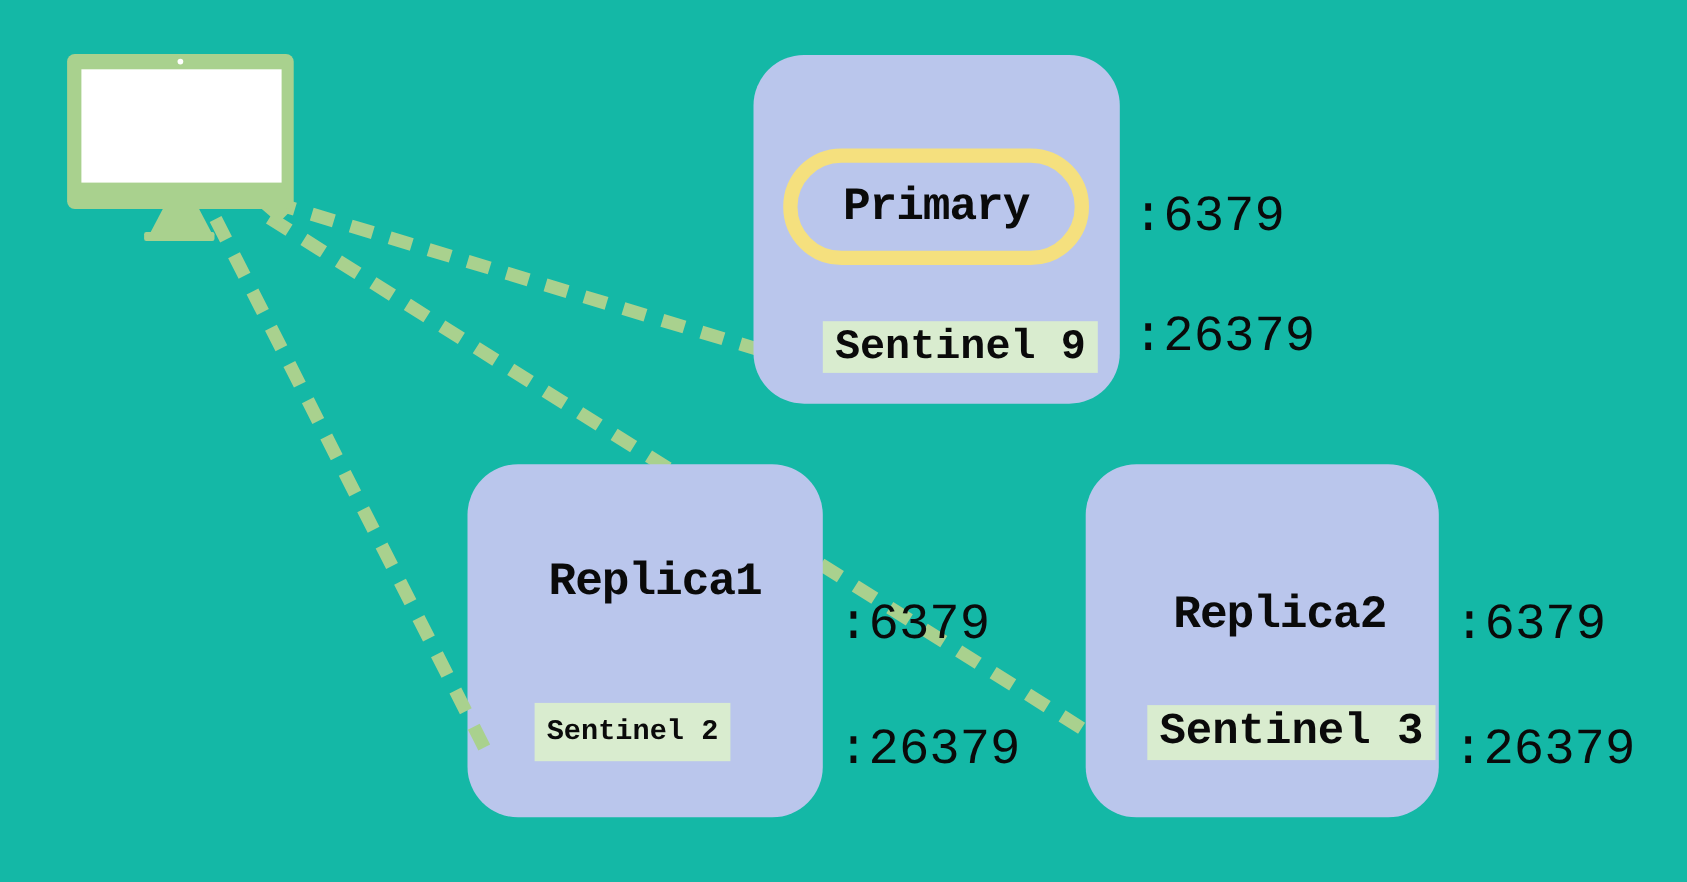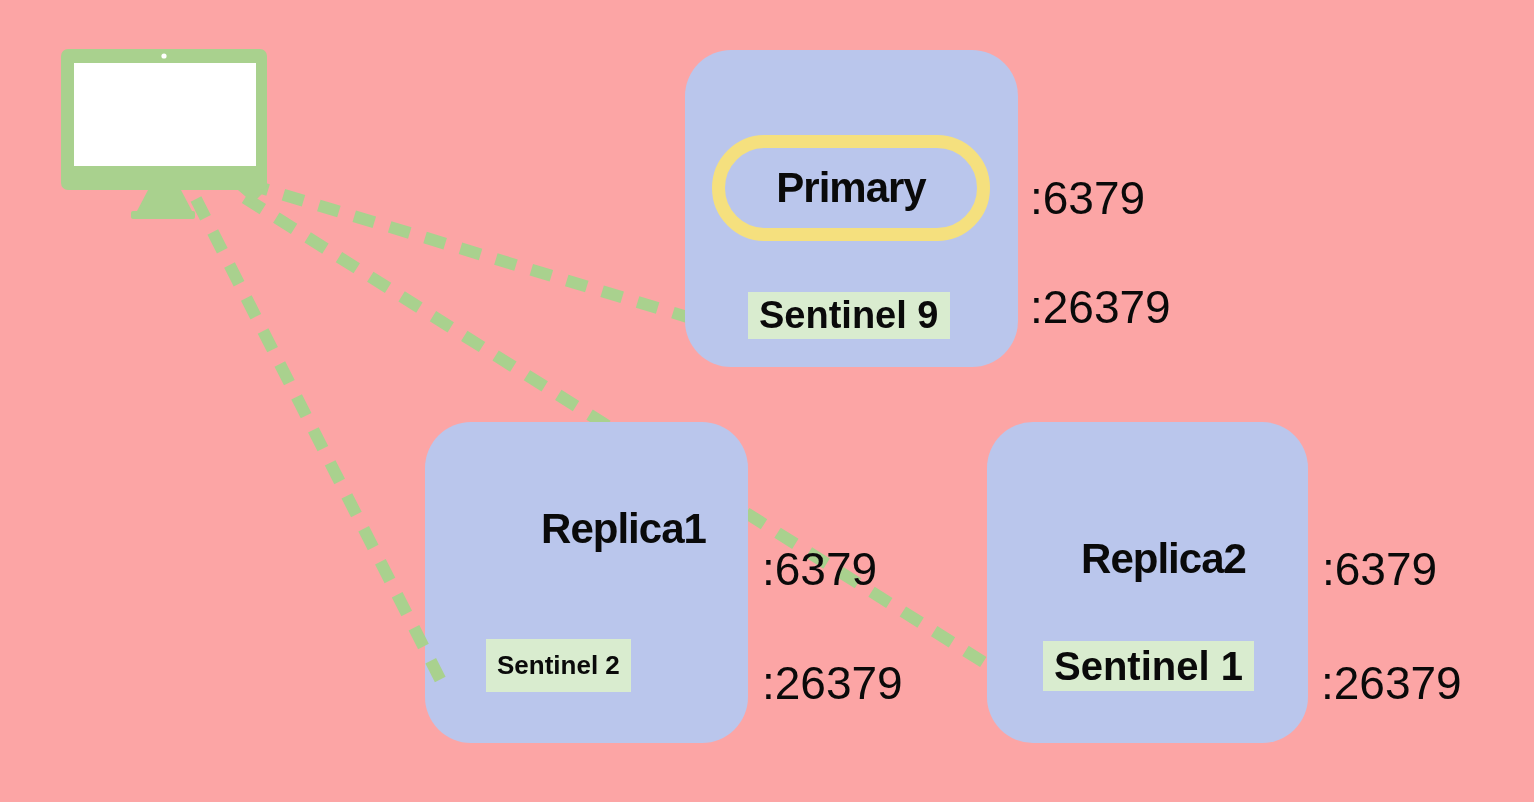--- a/index.html
+++ b/index.html
@@ -4,38 +4,38 @@
 <style>
   :root{
     --green:#a9d18e;
     --blue:#bac6ec;
     --hl:#d9eccf;
     --yellow:#f5e07e;
     --ink:#0a0a0a;
   }
   html,body{margin:0;padding:0;background:#fff;}
   .stage{
-    position:relative;width:1534px;height:802px;background:#fca5a5;
-    overflow:hidden;font-family:Liberation Sans, sans-serif;color:var(--ink);
+    position:relative;width:1534px;height:802px;background:#14b8a6;
+    overflow:hidden;font-family:Liberation Mono, monospace;color:var(--ink);
   }
   svg.layer{position:absolute;left:0;top:0;width:1534px;height:802px;pointer-events:none;}
   .layer-under{z-index:1;}
   .layer-over{z-index:3;}
   .node{position:absolute;background:var(--blue);border-radius:46px;z-index:2;}
   .node-primary{left:685px;top:50px;width:333px;height:317px;}
   .node-replica1{left:425px;top:422px;width:323px;height:321px;}
   .node-replica2{left:987px;top:422px;width:321px;height:321px;}
   .ring{
     position:absolute;left:712px;top:135px;width:278px;height:106px;box-sizing:border-box;
     border:13px solid var(--yellow);border-radius:60px;z-index:4;
     display:flex;align-items:center;justify-content:center;
   }
   .node-label{font-weight:700;font-size:42px;letter-spacing:-1px;color:var(--ink);}
   .replica-label{position:absolute;text-align:center;z-index:4;}
-  .replica1-label{left:433px;top:505px;width:381px;}
+  .replica1-label{left:405px;top:505px;width:381px;}
   .replica2-label{left:987px;top:535px;width:321px;padding-left:16px;}
   .sentinel{
     position:absolute;background:var(--hl);z-index:4;white-space:nowrap;
     font-weight:700;color:var(--ink);padding:0 11px;
   }
   .sentinel-1{left:748px;top:292px;font-size:38px;line-height:47px;}
   .sentinel-2{left:486px;top:639px;font-size:26px;line-height:53px;}
   .sentinel-3{left:1043px;top:641px;font-size:40px;line-height:50px;}
   .port{position:absolute;font-size:46px;font-weight:400;color:var(--ink);z-index:5;white-space:nowrap;}
   .port-p-redis{left:1030px;top:171px;}
@@ -80,21 +80,21 @@
 
   <div class="replica-label replica1-label">
     <span class="node-label">Replica1</span>
   </div>
   <div class="replica-label replica2-label">
     <span class="node-label">Replica2</span>
   </div>
 
   <div class="sentinel sentinel-1">Sentinel 9</div>
   <div class="sentinel sentinel-2">Sentinel 2</div>
-  <div class="sentinel sentinel-3">Sentinel 1</div>
+  <div class="sentinel sentinel-3">Sentinel 3</div>
 
   <div class="port port-p-redis">:6379</div>
   <div class="port port-p-sentinel">:26379</div>
   <div class="port port-r1-redis">:6379</div>
   <div class="port port-r1-sentinel">:26379</div>
   <div class="port port-r2-redis">:6379</div>
   <div class="port port-r2-sentinel">:26379</div>
 
 </div>
 

